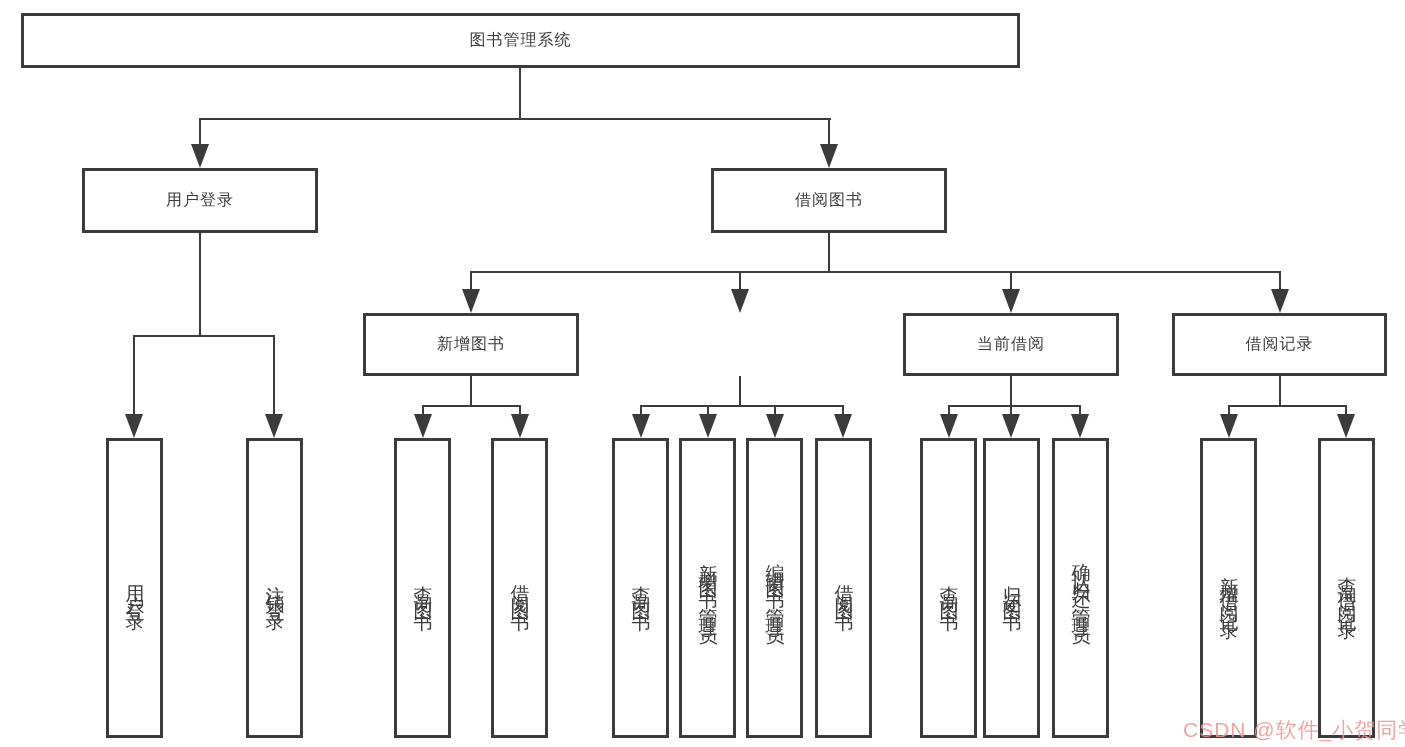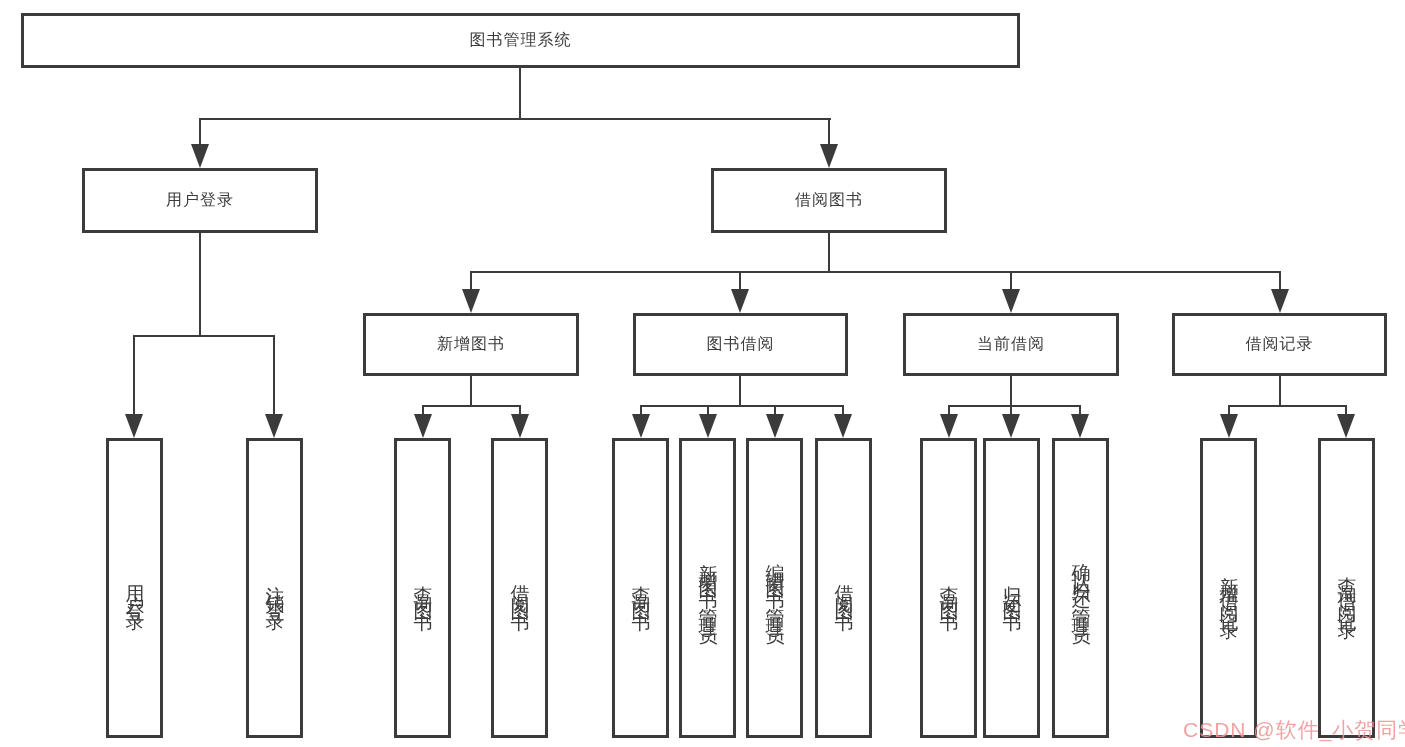--- a/index.html
+++ b/index.html
@@ -94,23 +94,20 @@
   <div class="line" style="left:739px; top:271px; width:2px; height:20px;"></div>
   <div class="arrow" style="left:731px; top:289px;"></div>
   <div class="line" style="left:1010px; top:271px; width:2px; height:20px;"></div>
   <div class="arrow" style="left:1002px; top:289px;"></div>
   <div class="line" style="left:1279px; top:271px; width:2px; height:20px;"></div>
   <div class="arrow" style="left:1271px; top:289px;"></div>
 
   <div class="box" style="left:363px; top:313px; width:216px; height:63px;">
     <span>新增图书</span>
   </div>
-  <div class="box" style="left:633px; top:313px; width:215px; height:63px;">
-    <span>图书借阅</span>
-  </div>
   <div class="box" style="left:1172px; top:313px; width:215px; height:63px;">
     <span>借阅记录</span>
   </div>
   <div class="box" style="left:903px; top:313px; width:216px; height:63px;">
     <span>当前借阅</span>
   </div>
 
   <div class="line" style="left:470px; top:376px; width:2px; height:31px;"></div>
   <div class="line" style="left:422px; top:405px; width:99px; height:2px;"></div>
   <div class="line" style="left:422px; top:405px; width:2px; height:11px;"></div>

